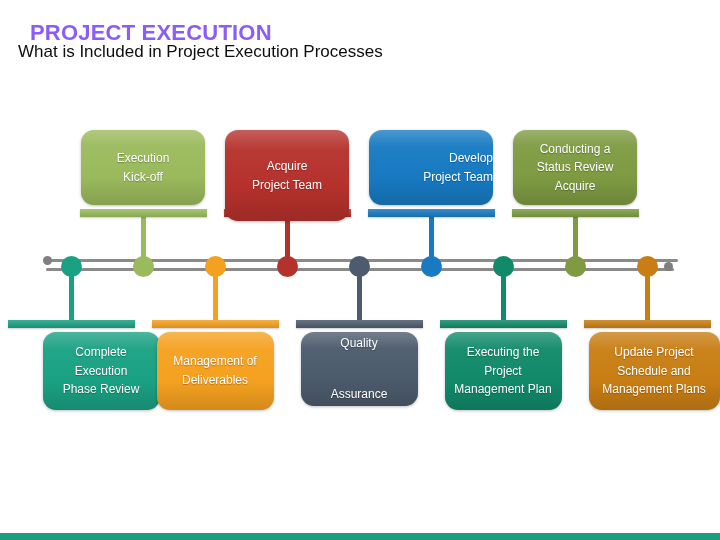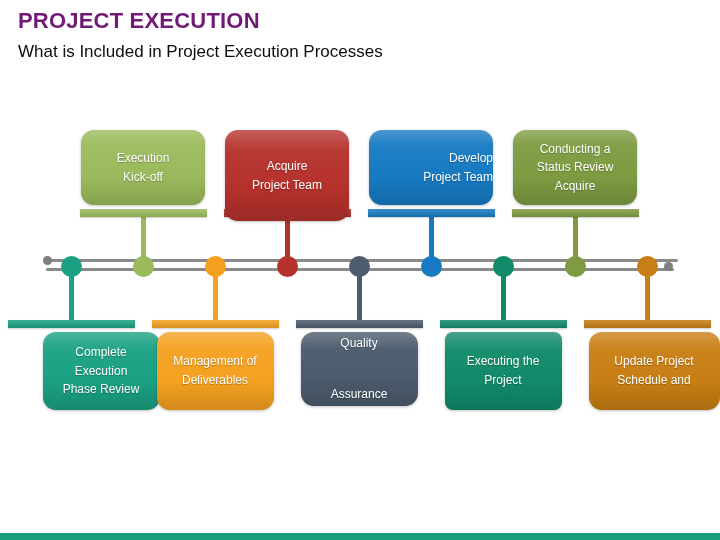--- a/index.html
+++ b/index.html
@@ -2,22 +2,22 @@
 <html><head>
 <meta charset="utf-8">
 <style>
   html,body { margin:0; padding:0; background:#e8e8e8; }
   .slide {
     position:relative; width:720px; height:540px; margin:0 auto;
     background:#ffffff; overflow:hidden;
     font-family:"Liberation Sans", sans-serif;
   }
   .slide-title {
-    position:absolute; left:18px; top:8px; margin:0;
-    font-size:22px; font-weight:bold; color:#701a75; letter-spacing:0.2px;
+    position:absolute; left:18px; top:8px; margin:12px;
+    font-size:22px; font-weight:bold; color:#8b5cf6; letter-spacing:0.2px;
   }
   .slide-subtitle {
     position:absolute; left:18px; top:42px; margin:0;
     font-size:17px; font-weight:normal; color:#0d0d0d;
   }
   .diagram { position:absolute; left:0; top:0; width:720px; height:540px; }
   .track-line { position:absolute; height:3px; border-radius:2px; }
   .end-dot { position:absolute; width:9px; height:9px; border-radius:50%; }
   .node-box {
     position:absolute; border-radius:13px;
@@ -87,37 +87,39 @@
         <div class="timeline-dot" style="left: 348.5px; top: 255.5px; background: rgb(76, 91, 109);"></div>
         <div class="connector-stem" style="left: 428.5px; top: 216px; height: 50px; background: rgb(23, 122, 194);"></div>
         <div class="connector-bar" style="left: 367.5px; top: 209px; width: 127px; background-color: rgb(23, 122, 194);"></div>
         <div class="node-box" style="left: 369px; top: 130px; width: 124px; height: 75px; background-color: rgb(23, 122, 194); align-items: flex-end;">
           <div>Develop</div>
           <div>Project Team</div>
         </div>
         <div class="timeline-dot" style="left: 420.5px; top: 255.5px; background: rgb(23, 122, 194);"></div>
         <div class="connector-stem" style="left: 500.5px; top: 266px; height: 55px; background: rgb(17, 138, 106);"></div>
         <div class="connector-bar" style="left: 439.5px; top: 320px; width: 127px; background-color: rgb(17, 138, 106);"></div>
-        <div class="node-box" style="left: 444.5px; top: 332px; width: 117px; height: 78px; background-color: rgb(17, 138, 106); border-radius: 8px;">
+        <div class="node-box" style="left: 444.5px; top: 332px; width: 117px; height: 78px; background-color: rgb(17, 138, 106);">
           <div>Executing the</div>
           <div>Project</div>
+          <div>Management Plan</div>
         </div>
         <div class="timeline-dot" style="left: 492.5px; top: 255.5px; background: rgb(17, 138, 106);"></div>
         <div class="connector-stem" style="left: 572.5px; top: 216px; height: 50px; background: rgb(126, 155, 66);"></div>
         <div class="connector-bar" style="left: 511.5px; top: 209px; width: 127px; background-color: rgb(126, 155, 66);"></div>
         <div class="node-box" style="left: 513px; top: 130px; width: 124px; height: 75px; background-color: rgb(126, 155, 66);">
           <div>Conducting a</div>
           <div>Status Review</div>
           <div>Acquire</div>
         </div>
         <div class="timeline-dot" style="left: 564.5px; top: 255.5px; background: rgb(126, 155, 66);"></div>
         <div class="connector-stem" style="left: 644.5px; top: 266px; height: 55px; background: rgb(200, 126, 20);"></div>
         <div class="connector-bar" style="left: 583.5px; top: 320px; width: 127px; background-color: rgb(200, 126, 20);"></div>
         <div class="node-box" style="left: 588.5px; top: 332px; width: 131px; height: 78px; background-color: rgb(200, 126, 20);">
           <div>Update Project</div>
           <div>Schedule and</div>
+          <div>Management Plans</div>
         </div>
         <div class="timeline-dot" style="left: 636.5px; top: 255.5px; background: rgb(200, 126, 20);"></div>
       </div>
   </div>
 
   <div class="footer-bar" id="footer-bar" style="background: rgb(24, 158, 123);"></div>
 </div>
 
 </body></html>

